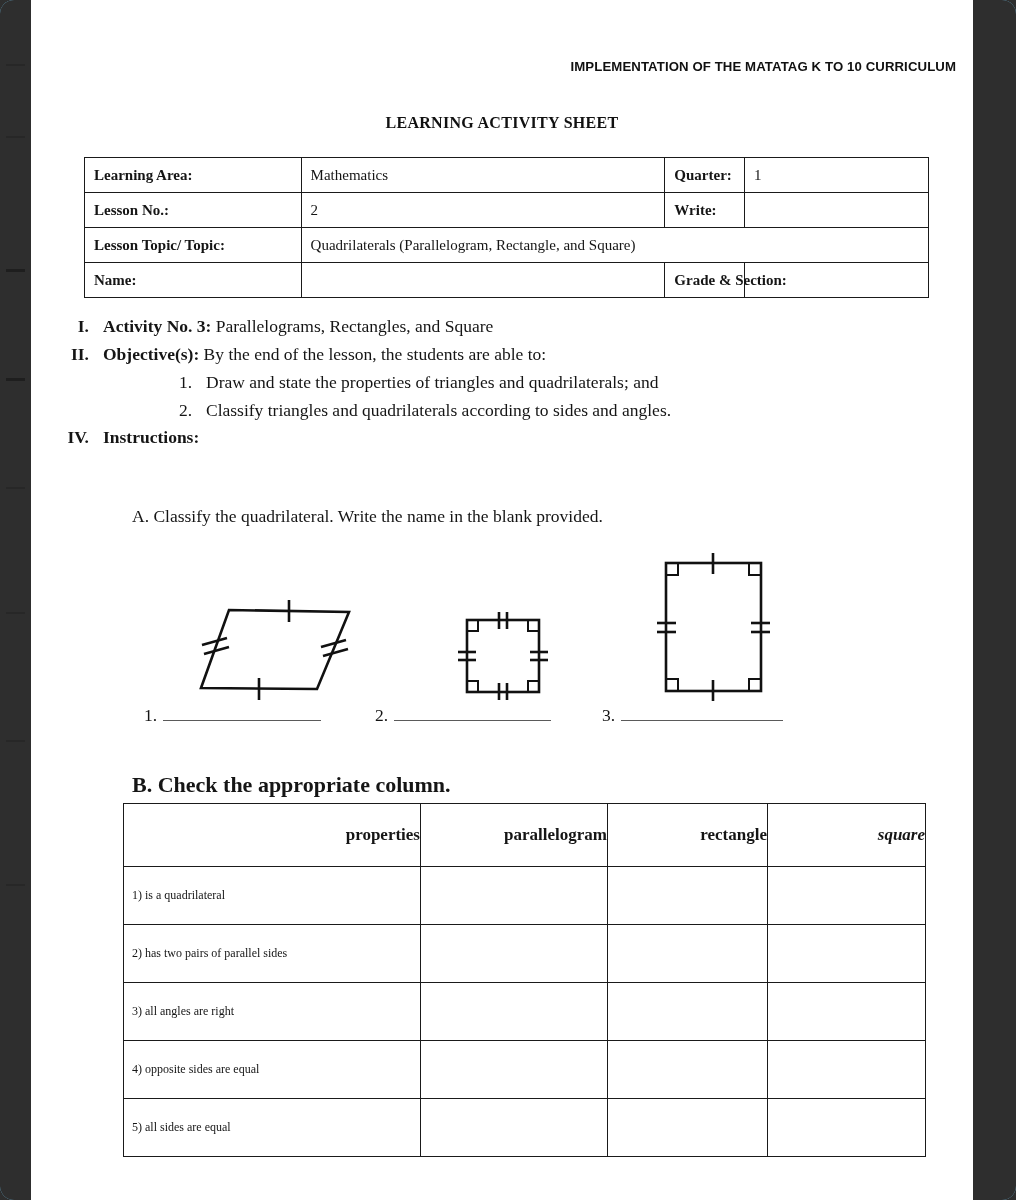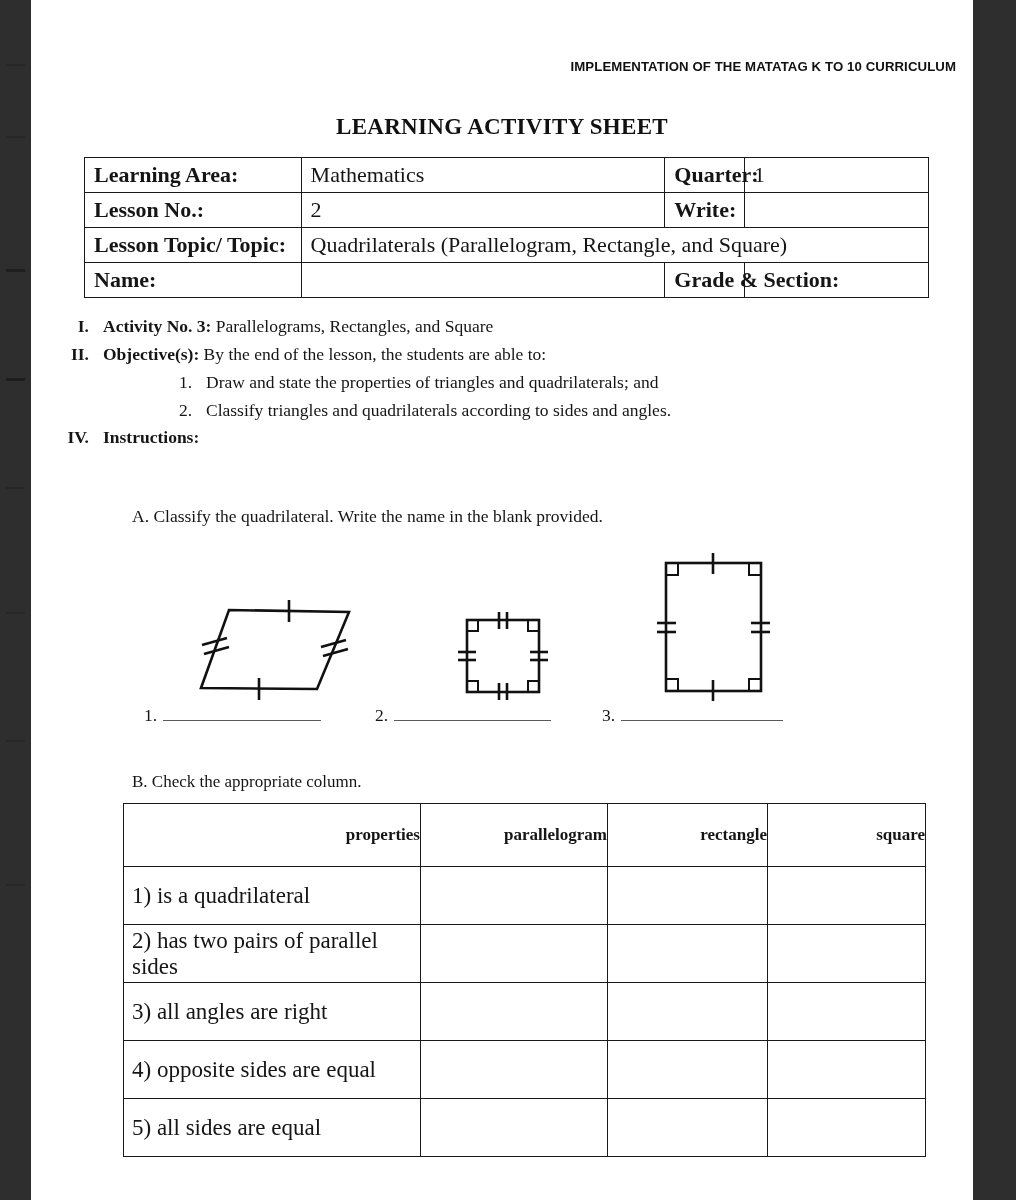--- a/index.html
+++ b/index.html
@@ -10,20 +10,21 @@
     background: #2e2e2e;
     font-family: "Liberation Serif", serif;
   }
 
   #app {
     position: relative;
     width: 1016px;
     height: 1200px;
     background: #7dd3fc;
     overflow: hidden;
+    border-radius: 14px;
   }
 
   
   .rail {
     position: absolute;
     top: 0;
     height: 1200px;
     background: #2e2e2e;
   }
   .rail-left  { left: 0;   width: 31px; }
@@ -62,39 +63,39 @@
     color: #111;
   }
 
   .doc-title {
     position: absolute;
     left: 0; right: 0;
     top: 114px;
     text-align: center;
     font-family: "Liberation Serif", serif;
     font-weight: bold;
-    font-size: 23px;
+    font-size: 16px;
     letter-spacing: .3px;
     color: #111;
   }
 
   
   .info-table {
     position: absolute;
     left: 53px;
     top: 157px;
     width: 845px;
     border-collapse: collapse;
     table-layout: fixed;
   }
   .info-table td {
     border: 1.6px solid #1a1a1a;
     height: 35px;
     padding: 2px 9px;
-    font-size: 22px;
+    font-size: 15px;
     color: #151515;
     vertical-align: middle;
     line-height: 1.1;
   }
   .info-table td.lbl { font-weight: bold; }
 
   
   .outline {
     position: absolute;
     left: 0;
@@ -171,22 +172,23 @@
   .blank2 { left: 344px; }
   .blank2 .line { width: 157px; }
   .blank3 { left: 571px; }
   .blank3 .line { width: 162px; }
 
   
   .partB-text {
     position: absolute;
     left: 101px;
     top: 772px;
-    font-size: 17px;
-    color: #151515;
+    font-size: 22px;
+    color: #151515;
+    font-weight: bold;
   }
 
   .prop-table {
     position: absolute;
     left: 92px;
     top: 803px;
     width: 774px;
     border-collapse: collapse;
     table-layout: fixed;
   }
@@ -196,21 +198,21 @@
   }
   .prop-table th {
     height: 63px;
     font-weight: bold;
     font-size: 17px;
     text-align: right;
     vertical-align: middle;
   }
   .prop-table td {
     height: 58px;
-    font-size: 23px;
+    font-size: 12px;
     padding: 2px 8px;
     vertical-align: middle;
     font-weight: normal;
   }
 
   
   svg { display: block; overflow: visible; }
   .gline { stroke: #111; stroke-width: 2.6; fill: none; stroke-linecap: square; }
   .gtick { stroke: #111; stroke-width: 2.6; stroke-linecap: butt; }
   .gsq   { stroke: #111; stroke-width: 2.0; fill: none; }
@@ -371,21 +373,21 @@
     </div>
 
     <div class="partB-text">B. Check the appropriate column.</div>
 
     <table class="prop-table">
       <thead>
         <tr>
           <th style="width:297px;">properties</th>
           <th style="width:187px;">parallelogram</th>
           <th style="width:160px;">rectangle</th>
-          <th style="width:158px;">square</th>
+          <th style="width:158px;font-style:italic;">square</th>
         </tr>
       </thead>
       <tbody>
         <tr>
           <td>1) is a quadrilateral</td>
           <td></td>
           <td></td>
           <td></td>
         </tr>
         <tr>

